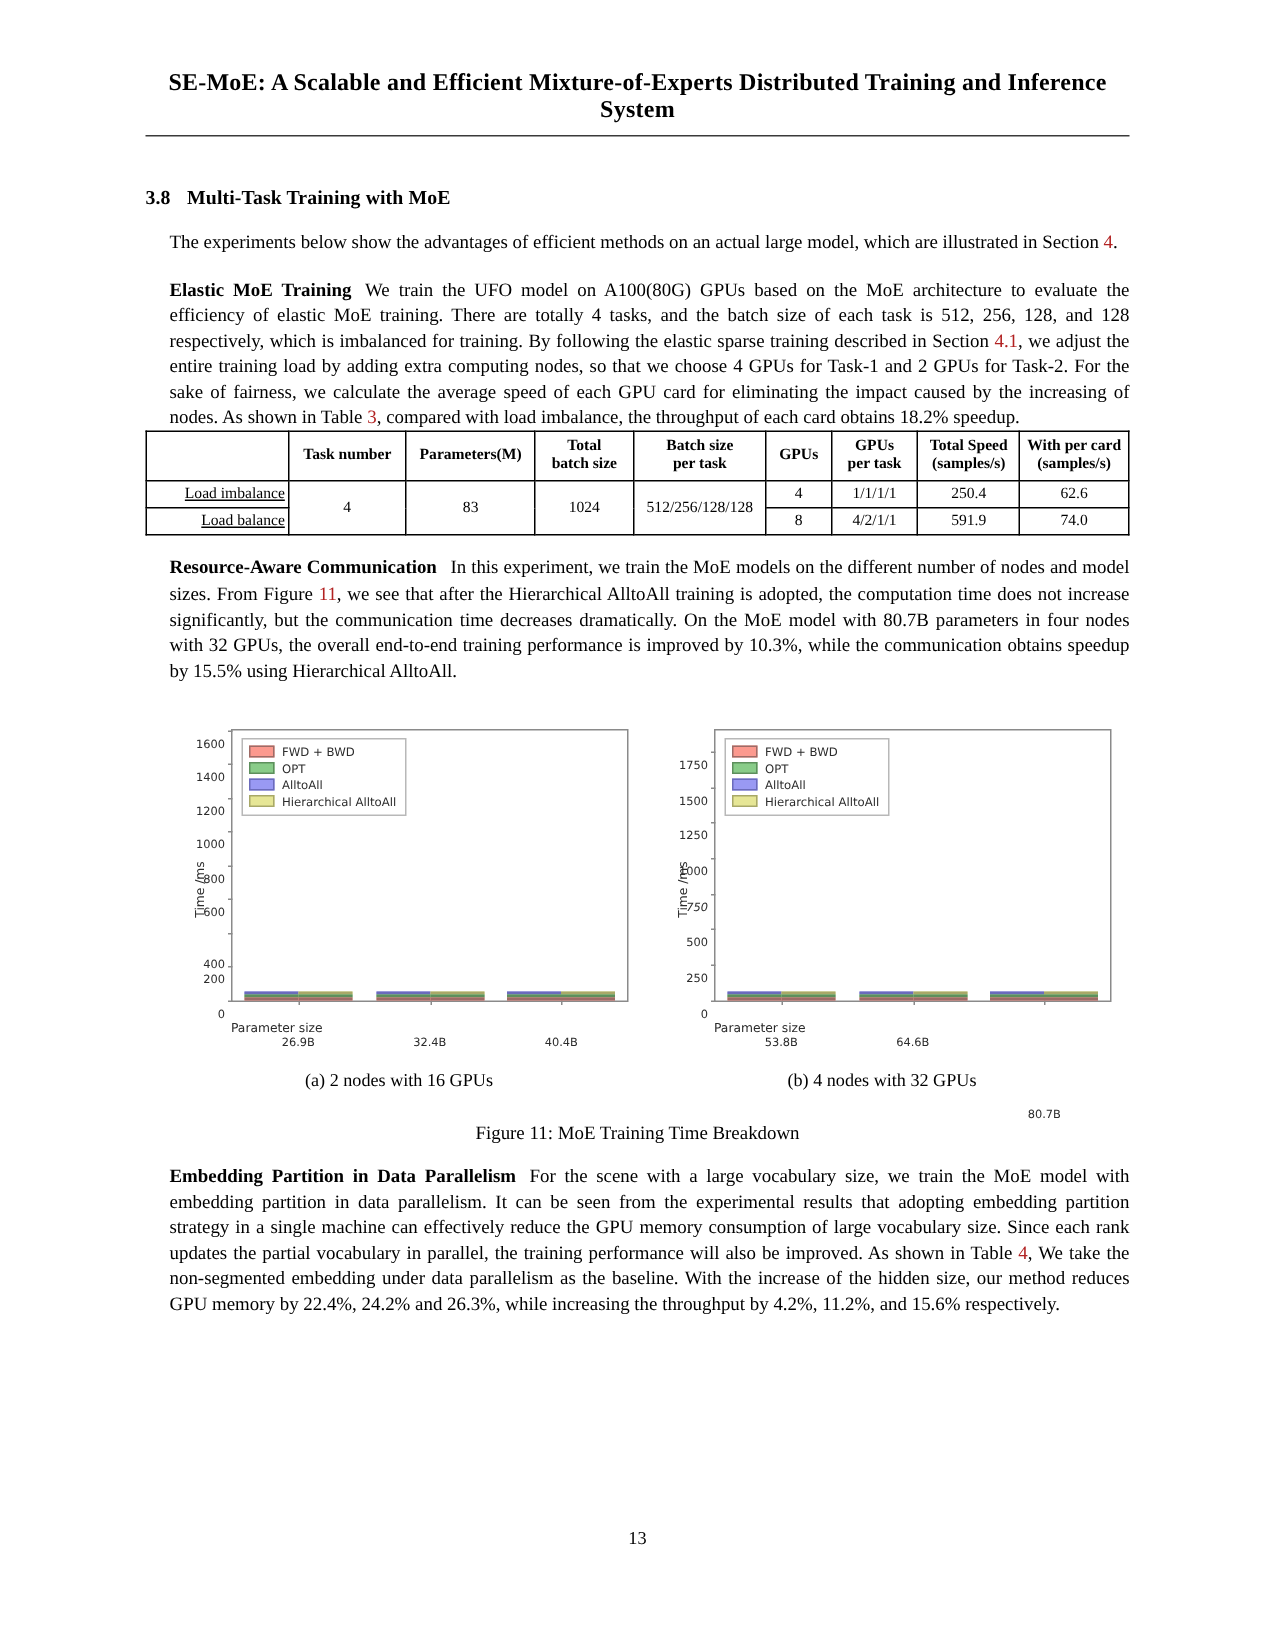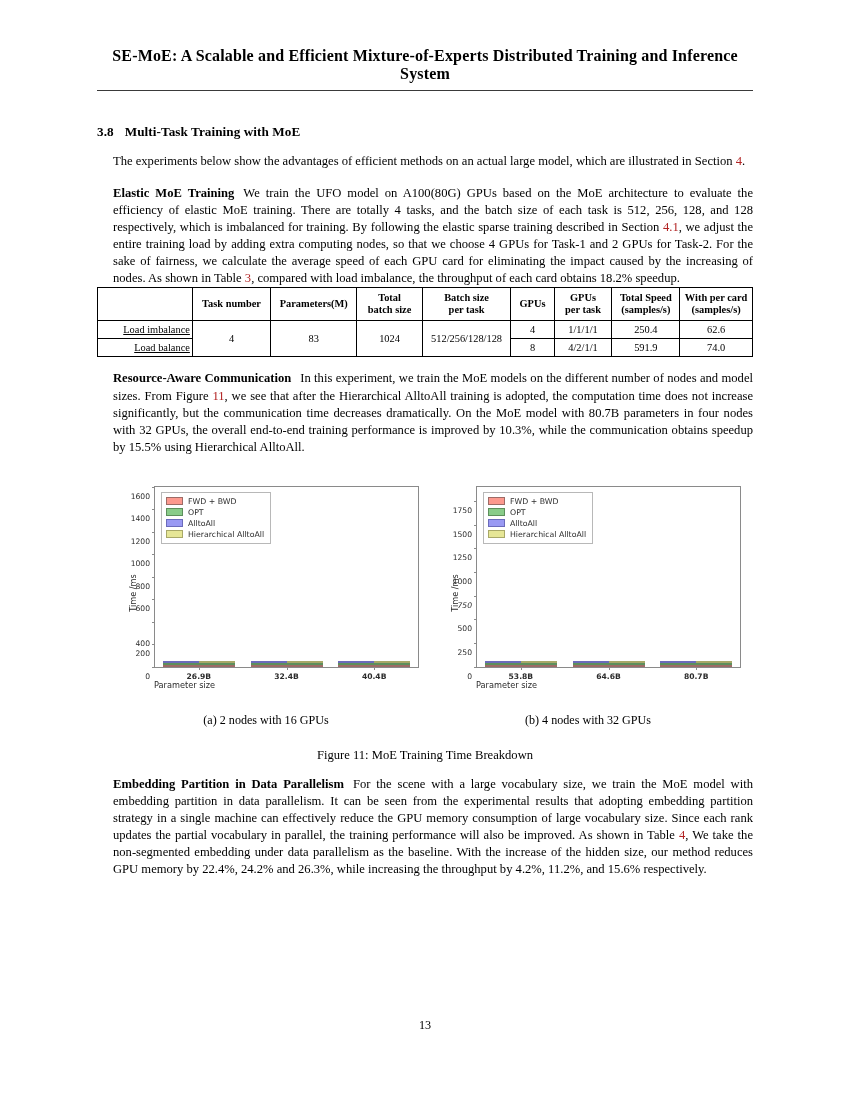--- a/index.html
+++ b/index.html
@@ -189,22 +189,21 @@
     white-space: nowrap;
   }
   
   .xtick {
     position: absolute;
     top: 100%;
     transform: translateX(-50%);
     font-size: 7.6px;
     color: #2b2b2b;
     white-space: nowrap;
-    padding-top: 5px;
-    font-weight: bold;
+    padding-top: 23px;
   }
   .xtickmark {
     position: absolute;
     top: 100%;
     width: 1px;
     height: 3px;
     background: #8a8a8a;
   }
   .xlabel {
     position: absolute;
@@ -446,21 +445,21 @@
                 <div class="ytick" style="top: 34.2105%;">1250</div>
                 <div class="ytickmark" style="top: 34.2105%;"></div>
                 <div class="ytick" style="top: 21.0526%;">1500</div>
                 <div class="ytickmark" style="top: 21.0526%;"></div>
                 <div class="ytick" style="top: 7.89474%;">1750</div>
                 <div class="ytickmark" style="top: 7.89474%;"></div>
                 <div class="xtick" style="left: 16.6667%;">53.8B</div>
                 <div class="xtickmark" style="left: 16.6667%;"></div>
                 <div class="xtick" style="left: 50%;">64.6B</div>
                 <div class="xtickmark" style="left: 50%;"></div>
-                <div class="xtick" style="left: 83.3333%;">80.7B</div>
+                <div class="xtick" style="left: 83.3333%; margin-top: 48px;">80.7B</div>
                 <div class="xtickmark" style="left: 83.3333%;"></div>
               </div>
             <div class="bars" id="b-bars">
                 <div class="group">
                   <div class="bar">
                     <div class="seg fwd" style="height: 16.7368%;"></div>
                     <div class="seg opt" style="height: 2.73684%;"></div>
                     <div class="seg a2a" style="height: 22.1579%;"></div>
                   </div>
                   <div class="bar">

